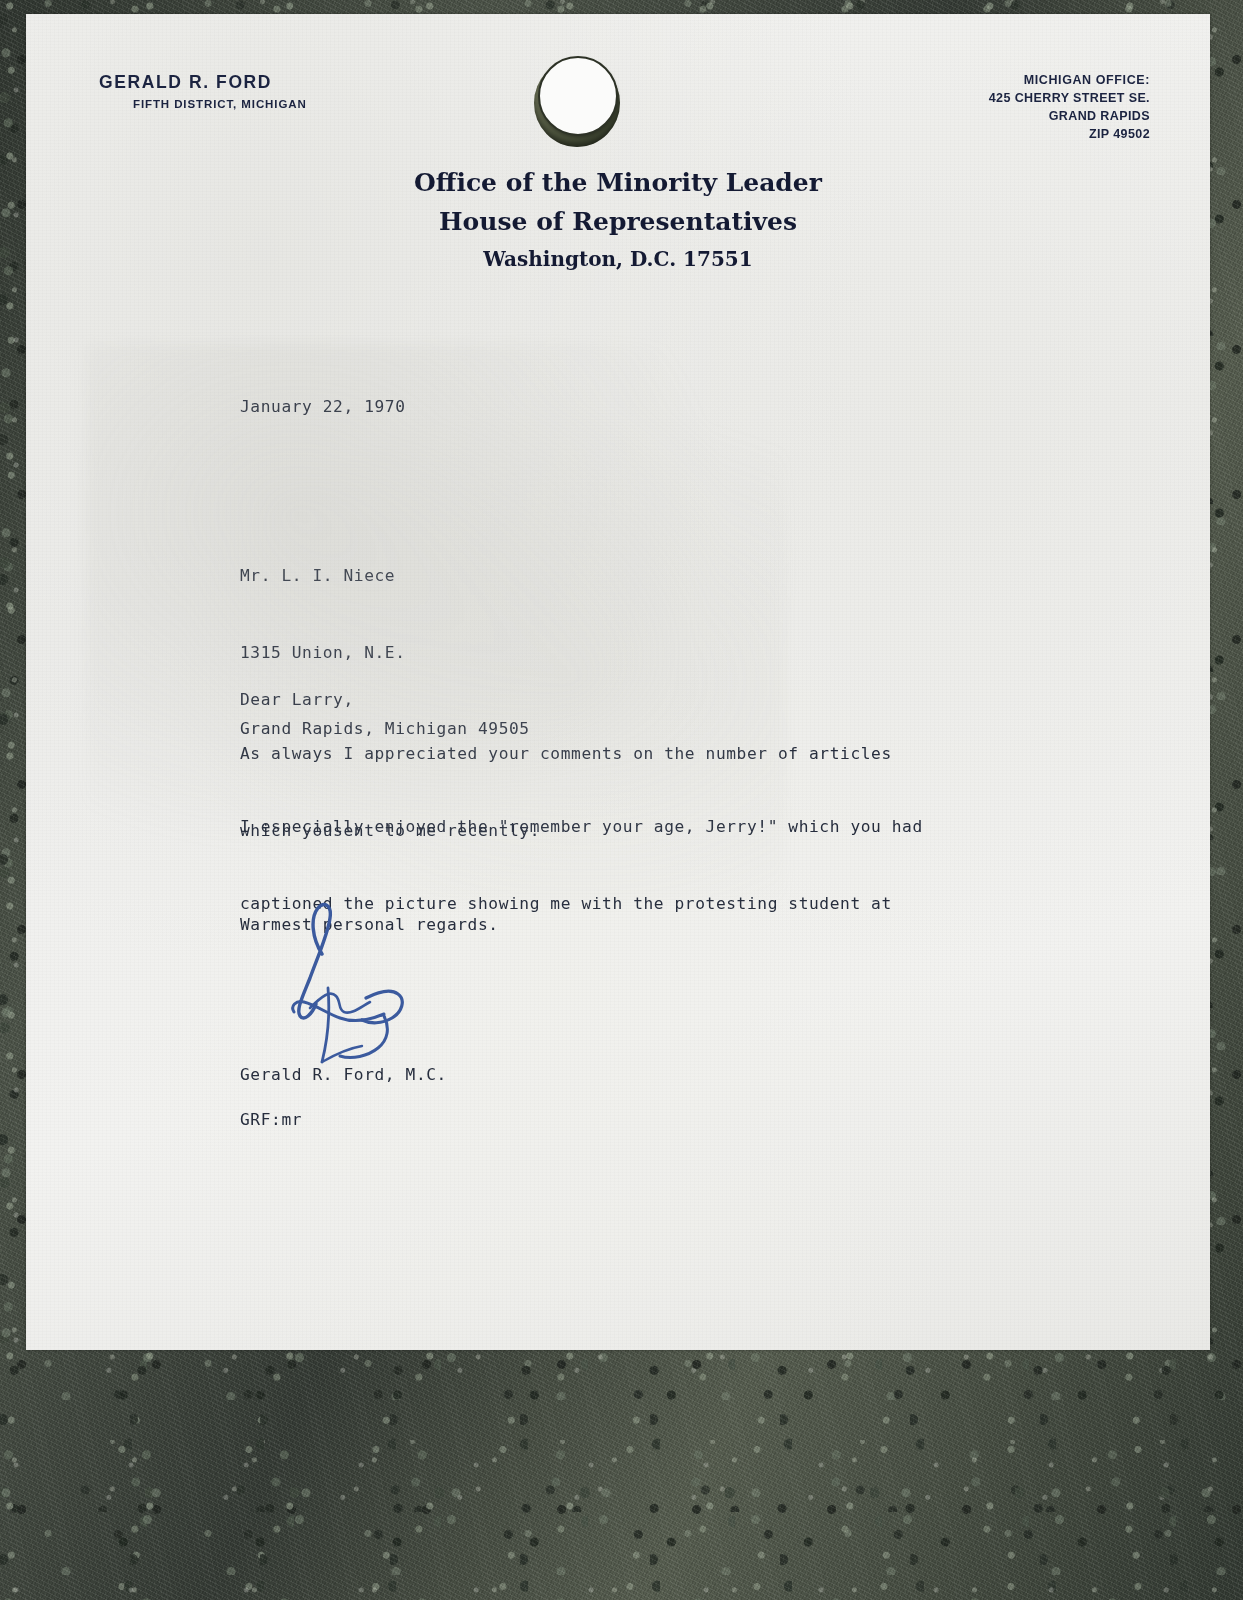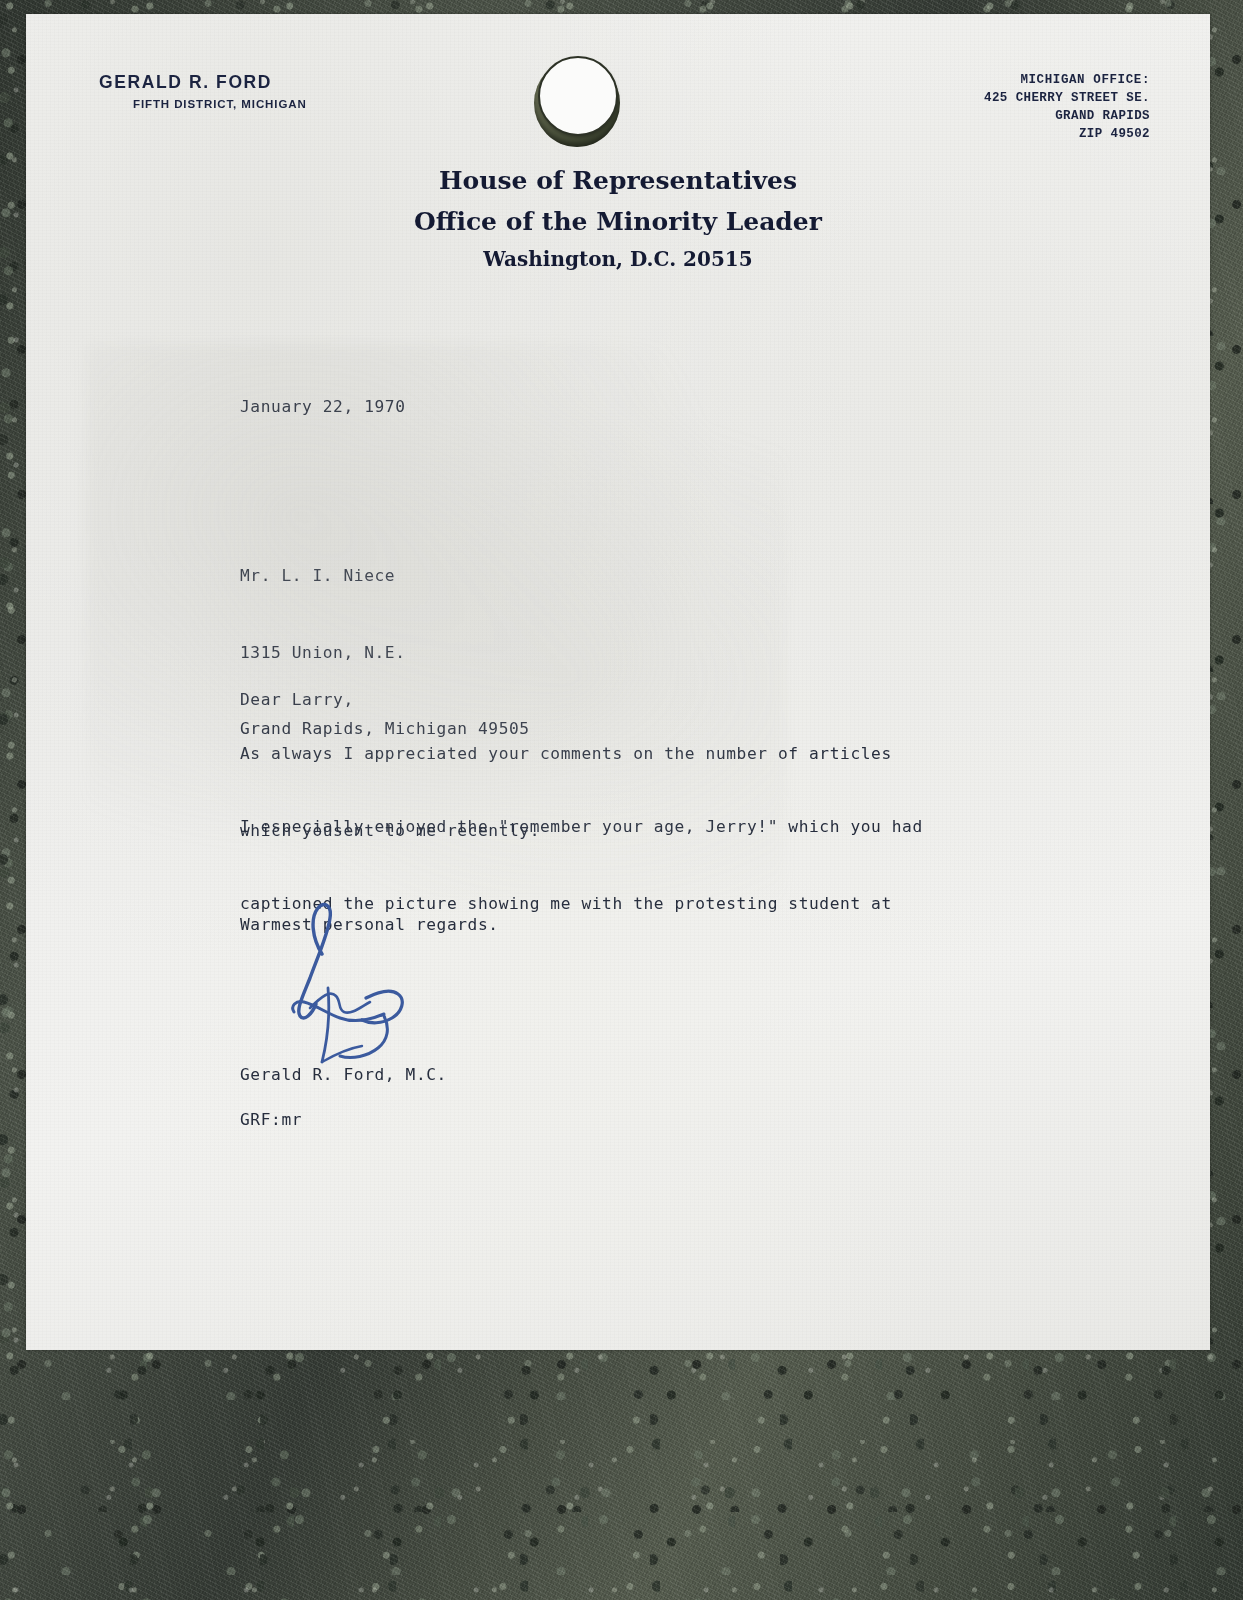--- a/index.html
+++ b/index.html
@@ -129,21 +129,21 @@
     white-space: nowrap;
     margin-left: 34px;
   }
 
   #letterhead-right {
     position: absolute;
     right: 60px;
     top: 57px;
     text-align: right;
     color: #1b2340;
-    font-family: Liberation Mono, monospace;
+    font-family: Liberation Sans, sans-serif;
     line-height: 1.45;
   }
   #lh-office {
     font-size: 12.5px;
     font-weight: bold;
     letter-spacing: 0.6px;
     white-space: nowrap;
   }
   .lh-addr {
     font-size: 12.5px;
@@ -287,23 +287,23 @@
     <div id="lh-office">MICHIGAN OFFICE:</div>
     <div class="lh-addr">425 CHERRY STREET SE.</div>
     <div class="lh-addr">GRAND RAPIDS</div>
     <div class="lh-addr">ZIP 49502</div>
   </div>
 
   <div id="punch-hole"></div>
   <div id="punch-hole-inner"></div>
 
   <div id="masthead">
+    <div id="mh-office" class="gothic">Office of the Minority Leader</div>
     <div id="mh-house" class="gothic">House of Representatives</div>
-    <div id="mh-office" class="gothic">Office of the Minority Leader</div>
-    <div id="mh-city" class="gothic">Washington, D.C.   20515</div>
+    <div id="mh-city" class="gothic">Washington, D.C.   17551</div>
   </div>
 
   <div id="typed">
 
     <div id="date-block">
       <div class="tline">January 22, 1970</div>
     </div>
 
     <div id="address-block">
       <div class="tline">Mr. L. I. Niece</div>

